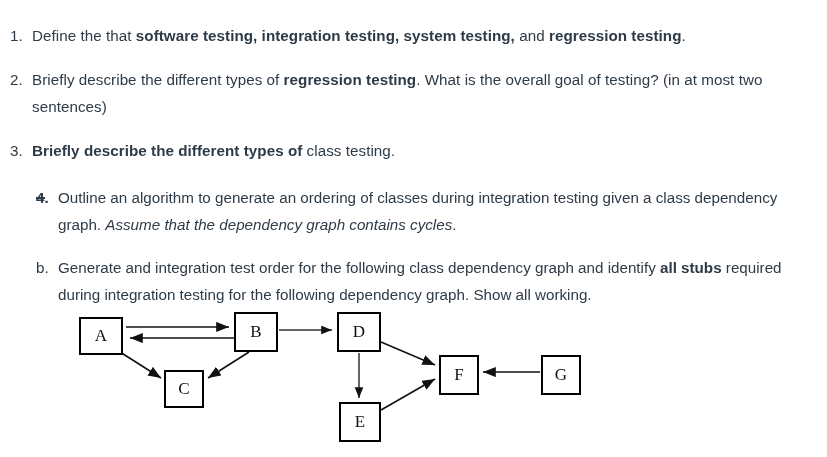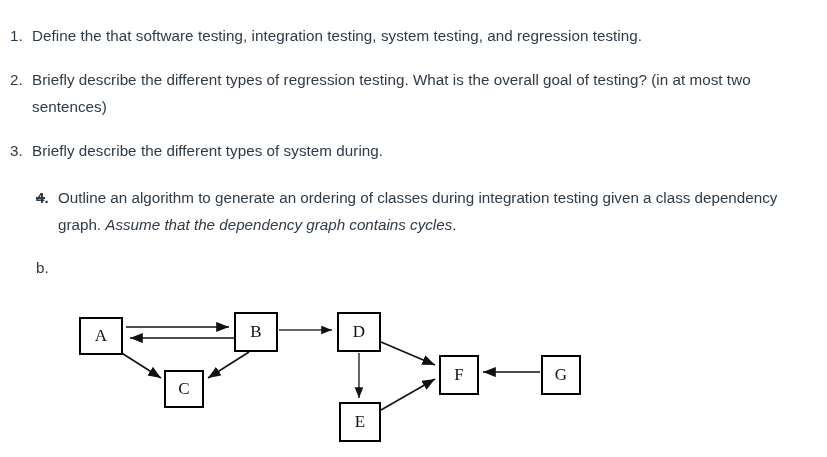--- a/index.html
+++ b/index.html
@@ -44,21 +44,21 @@
     top: 0;
     width: 20px;
     text-align: left;
     font-size: 15.2px;
     line-height: 27px;
   }
   .qtext {
     display: block;
     max-width: 790px;
   }
-  b, .bold { font-weight: normal; }
+  b, .bold { font-weight: bold; }
   i, .ital { }
 
   
   .sublist {
     margin-top: 20px;
     margin-left: 0;
   }
   .subitem {
     position: relative;
     padding-left: 58px;
@@ -132,32 +132,33 @@
       <span class="qtext"><span>Define the that </span><b>software testing, integration testing, system testing,</b><span> and </span><b>regression testing</b><span>.</span></span>
     </div>
 
     <div class="qitem">
       <span class="marker">2.</span>
       <span class="qtext"><span>Briefly describe the different types of </span><b>regression testing</b><span>. What is the overall goal of testing?  (in at most two sentences)</span></span>
     </div>
 
     <div class="qitem">
       <span class="marker">3.</span>
-      <span class="qtext"><b>Briefly describe the different types of</b><span> system during.</span></span>
+      <span class="qtext"><b>Briefly describe the different types of</b><span> class testing.</span></span>
     </div>
 
     <div class="sublist">
 
       <div class="subitem">
         <span class="marker struck"><span>4.</span><span class="strike"></span></span>
         <span class="subtext"><span>Outline an algorithm to generate an ordering of classes during integration testing given a class dependency graph.  </span><i>Assume that the dependency graph contains cycles</i><span>.</span></span>
       </div>
 
       <div class="subitem">
         <span class="marker">b.</span>
+        <span class="subtext"><span>Generate and integration test order for the following class dependency graph and identify </span><b>all stubs</b><span> required during integration testing for the following dependency graph. Show all working.</span></span>
       </div>
 
     </div>
   </div>
 
   <div class="diagram">
     <svg width="827" height="157" viewBox="0 0 827 157" xmlns="http://www.w3.org/2000/svg">
       <defs>
         <marker id="ah" markerWidth="9" markerHeight="9" refX="8" refY="3.2" orient="auto" markerUnits="strokeWidth">
           <path d="M0,0 L8,3.2 L0,6.4 z" fill="#111111"></path>

